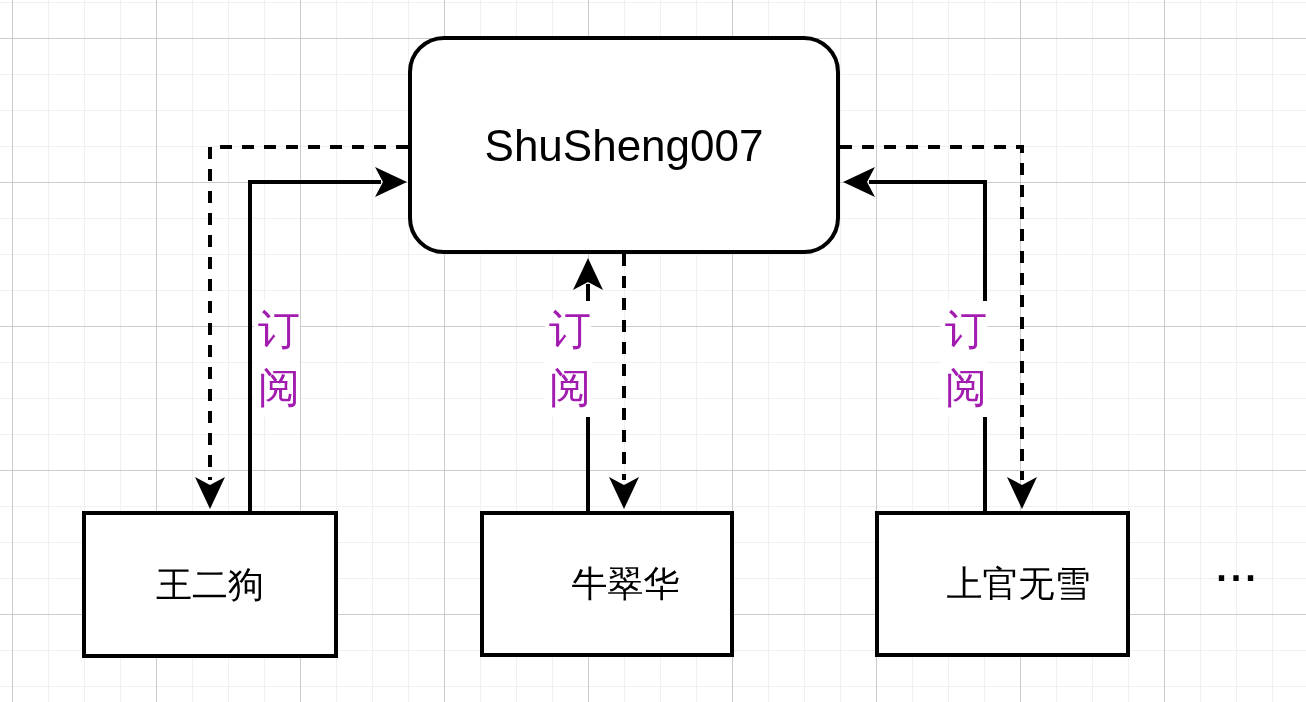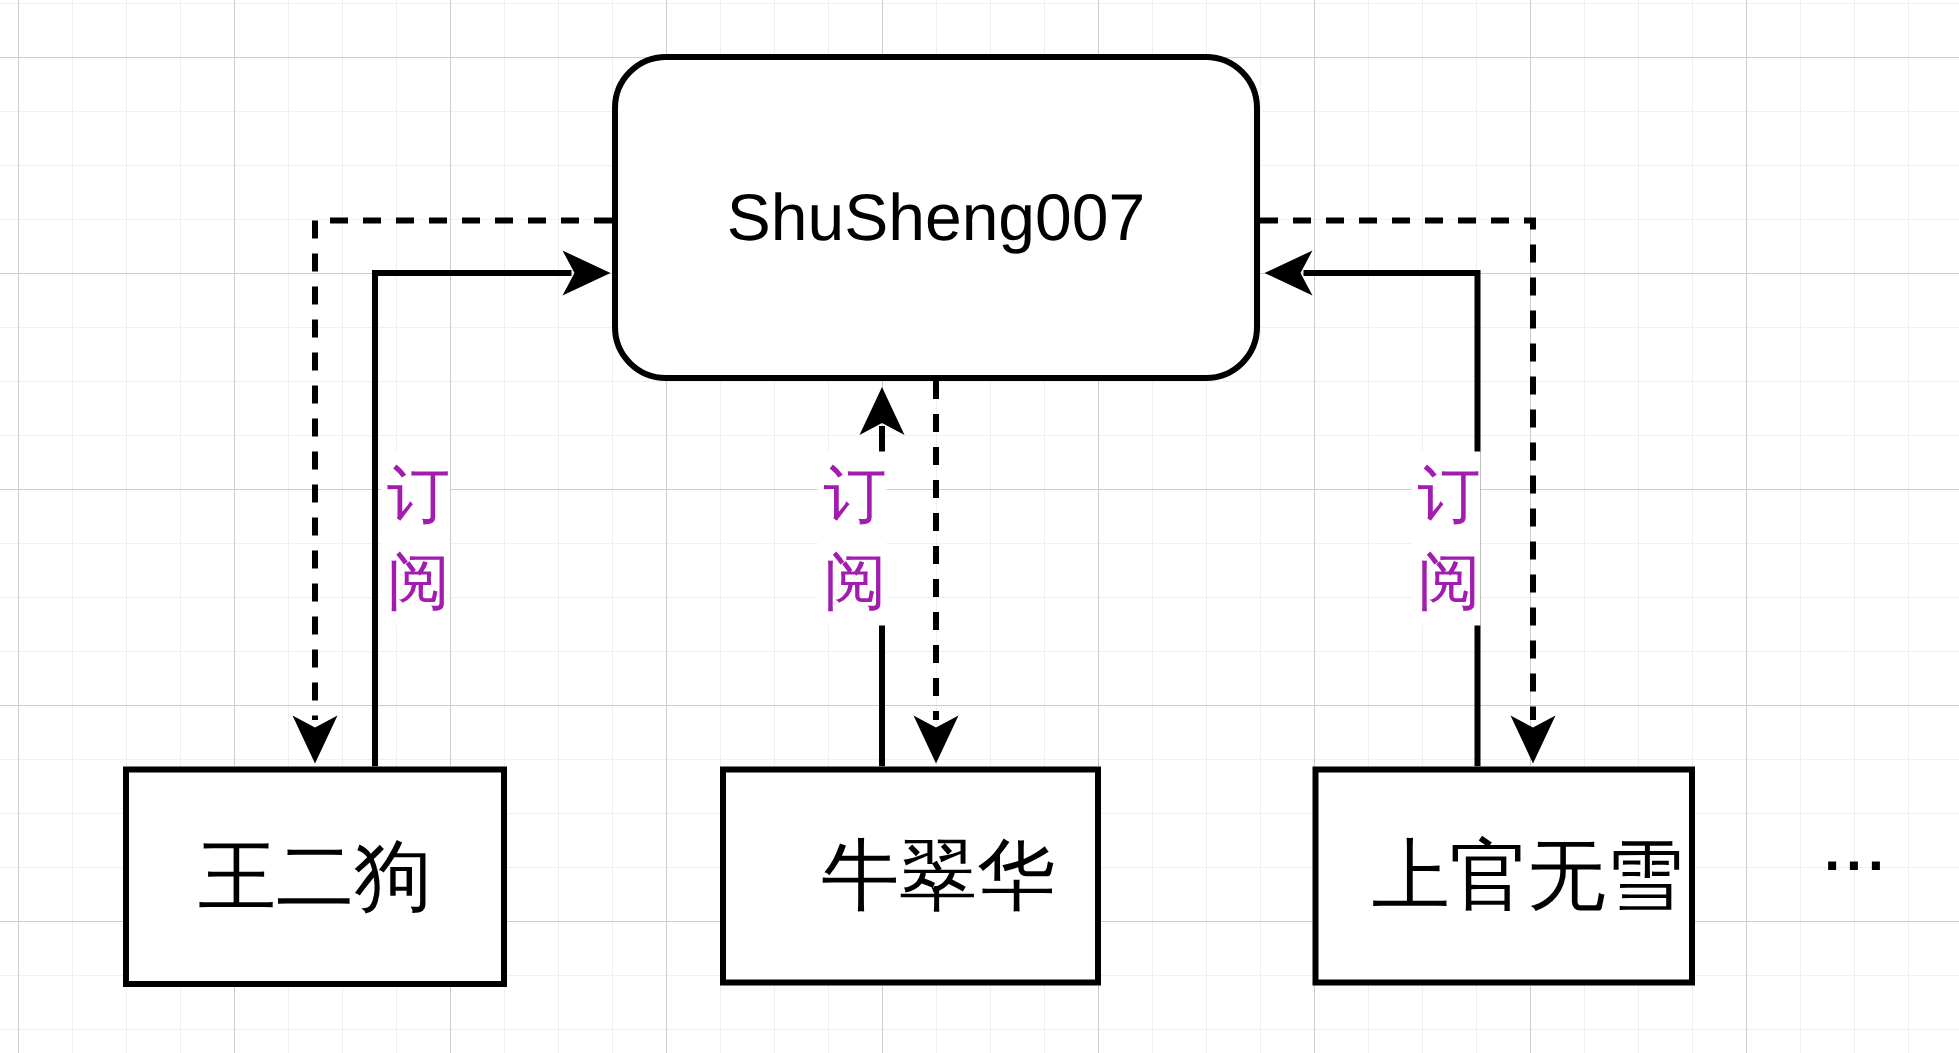--- a/index.html
+++ b/index.html
@@ -41,21 +41,21 @@
     color:#000000;
   }
   .node.publisher{
     left:408px;top:36px;
     width:432px;height:218px;
     border-radius:36px;
     font-size:44px;
     line-height:51px;
   }
   .node.subscriber{
-    font-size:52px;
+    font-size:36px;
     line-height:44px;
   }
   .node.sub-0{left:82px;top:511px;width:256px;height:147px;}
   .node.sub-1{left:480px;top:511px;width:254px;height:146px;padding-left:37px;}
   .node.sub-2{left:875px;top:511px;width:255px;height:146px;padding-left:32px;}
   .edge-label{
     position:absolute;
     width:46px;
     background:#ffffff;
     color:#a21caf;

